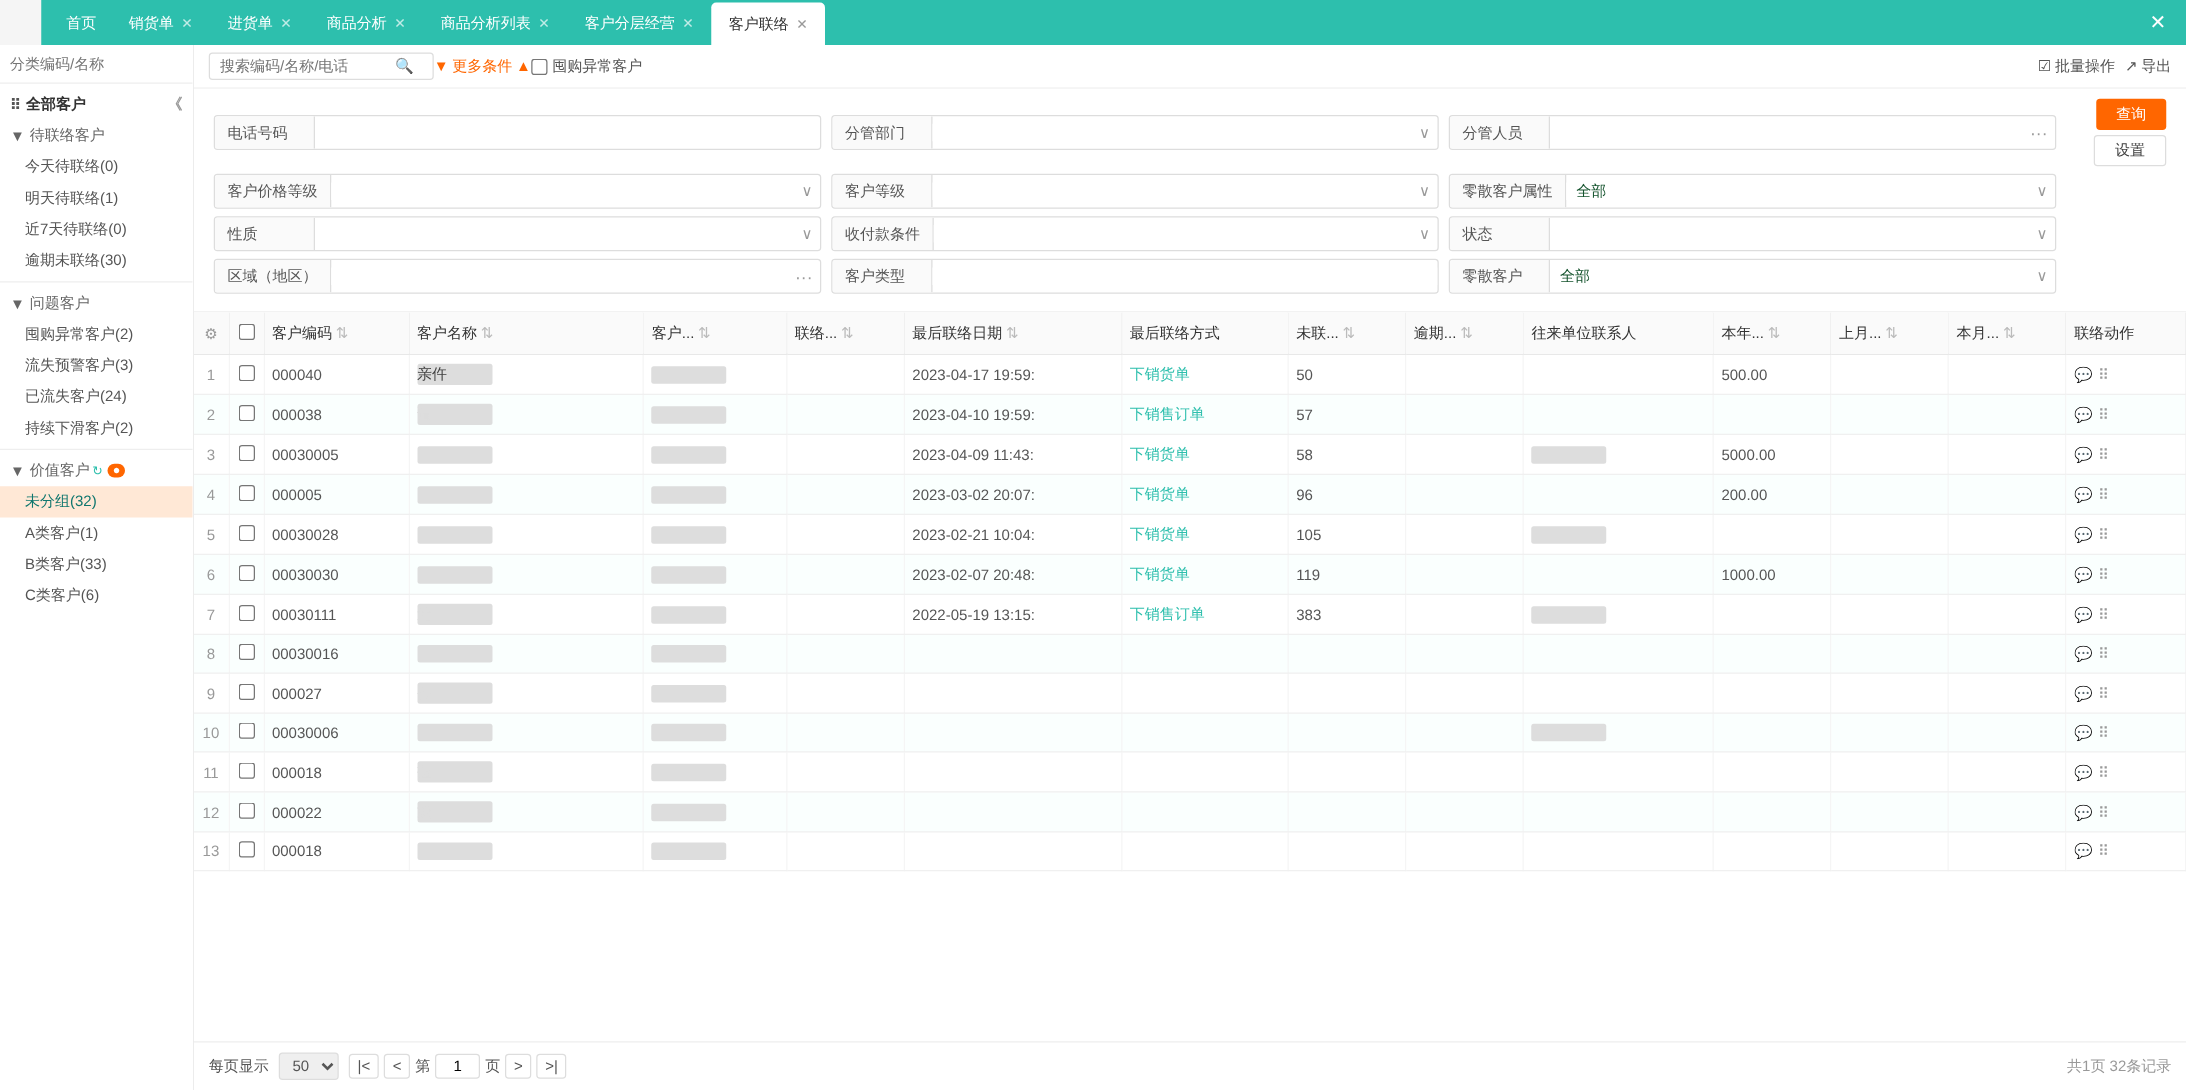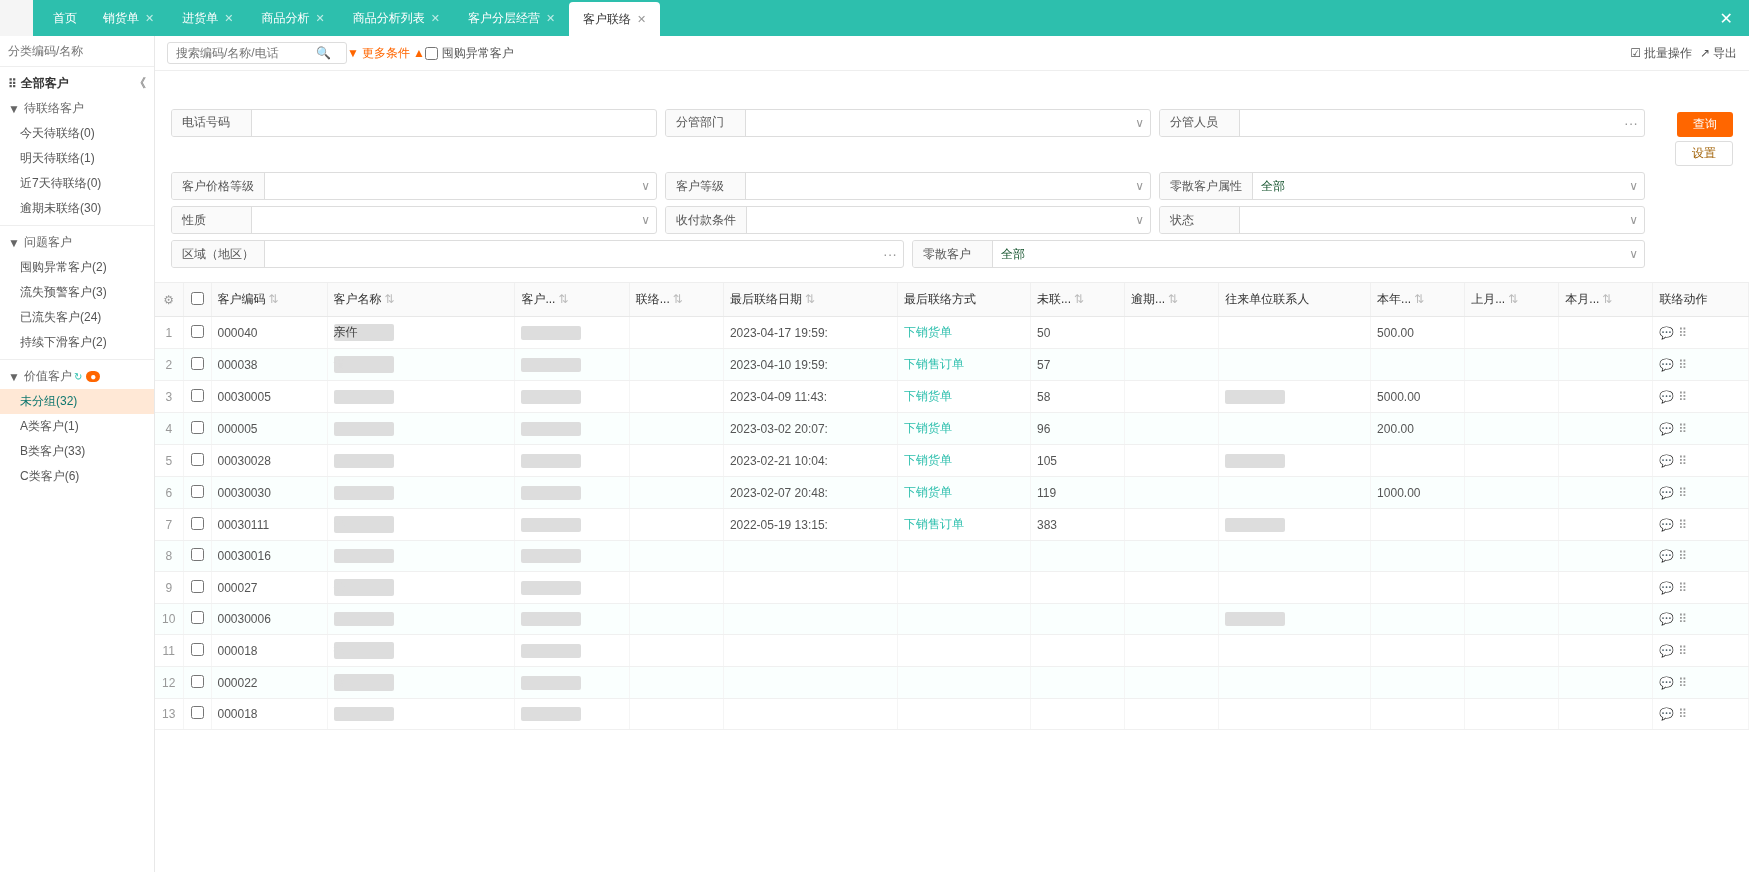--- a/index.html
+++ b/index.html
@@ -210,35 +210,34 @@
       padding: 0 6px;
       color: #999;
       cursor: pointer;
     }
     .filter-actions {
       display: flex;
       flex-direction: column;
       gap: 4px;
       align-items: flex-end;
       justify-content: center;
-      margin-top: 33px;
     }
     .btn-query {
       background: #f60;
       color: #fff;
       border: none;
       border-radius: 3px;
       padding: 4px 16px;
       cursor: pointer;
       font-size: 12px;
       white-space: nowrap;
     }
     .btn-reset {
       background: #fff;
-      color: #a16207;
+      color: #404040;
       border: 1px solid #ddd;
       border-radius: 3px;
       padding: 3px 16px;
       cursor: pointer;
       font-size: 12px;
       white-space: nowrap;
     }
 
     
     .table-container {
@@ -527,20 +526,24 @@
         <div style="width:80px;"></div>
       </div>
 
       <div class="filter-row">
         <div class="filter-field" style="flex:1.2;">
           <div class="filter-field-label">区域（地区）</div>
           <input class="filter-field-input" style="">
           <span class="filter-field-dots">···</span>
         </div>
         <div class="filter-field" style="flex:1.2;">
+          <div class="filter-field-label">客户类型</div>
+          <input class="filter-field-input" style="">
+        </div>
+        <div class="filter-field" style="flex:1.2;">
           <div class="filter-field-label">零散客户</div>
           <input class="filter-field-input" value="全部" style="">
           <span class="filter-field-arrow">∨</span>
         </div>
         <div style="width:80px;"></div>
       </div>
     </div>
 
     <div class="table-container">
       <table>
@@ -847,14 +850,30 @@
         <div class="action-icons">
           <span class="action-icon" title="发送消息">💬</span>
           <span class="action-icon" title="更多">⠿</span>
         </div>
       </td>
     </tr>
           </tbody>
       </table>
     </div>
 
+    <div class="pagination">
+      <span class="page-size-label">每页显示</span>
+      <select class="page-size-select">
+        <option>50</option>
+      </select>
+      <div class="page-nav">
+        <button class="page-btn">|&lt;</button>
+        <button class="page-btn">&lt;</button>
+        <span>第</span>
+        <input class="page-input" type="text" value="1" style="">
+        <span>页</span>
+        <button class="page-btn">&gt;</button>
+        <button class="page-btn">&gt;|</button>
+      </div>
+      <span class="total-info">共1页 32条记录</span>
+    </div>
   </div>
 </div>
 
 </body></html>

